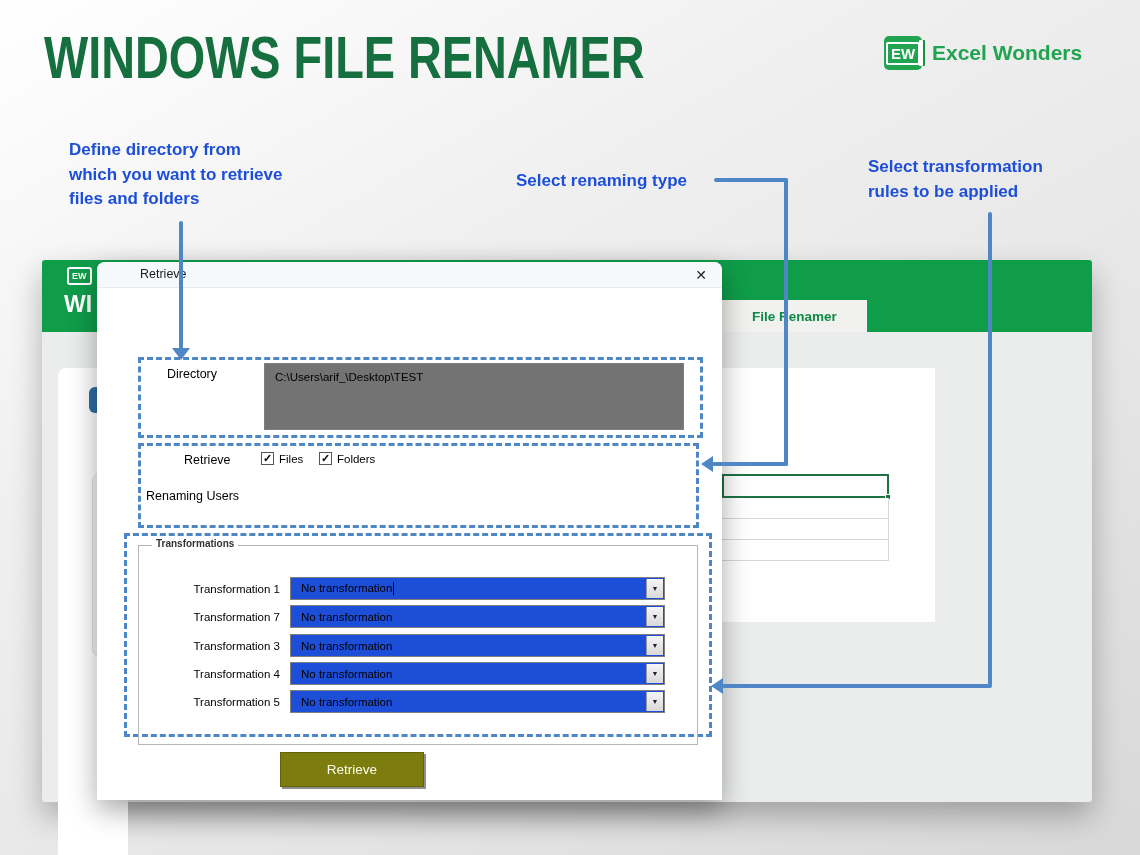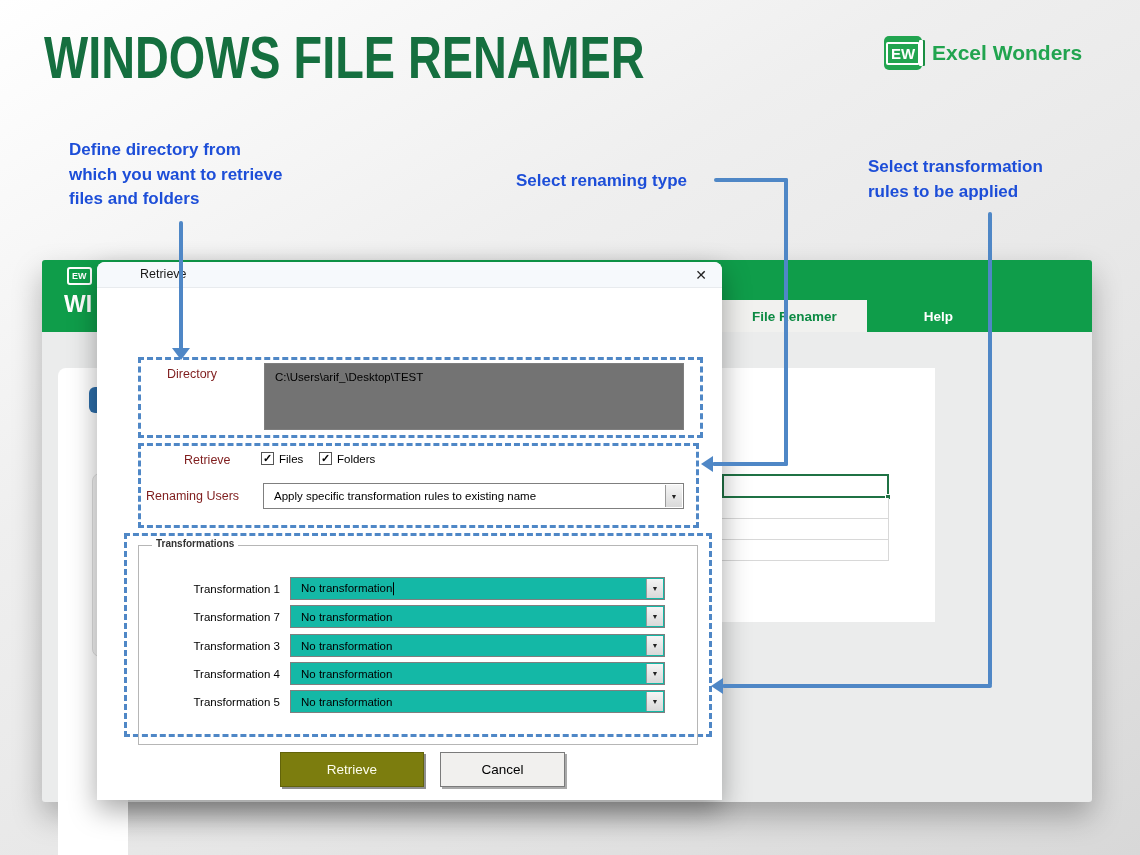--- a/index.html
+++ b/index.html
@@ -64,38 +64,38 @@
               font-size:14px; color:#222; line-height:20px; cursor:default; }
   .dlg-header{ position:absolute; left:0; top:26px; width:100%; height:52px; background:#eef0ef;
                display:flex; align-items:center; justify-content:center; }
   .dlg-heading{ font-size:18.5px; font-weight:700; color:#1f9a46; }
 
   .dashed{ position:absolute; border:3px dashed #4f87c6; }
   .dash1{ left:41px; top:95px; width:565px; height:81px; }
   .dash2{ left:41px; top:181px; width:561px; height:85px; }
   .dash3{ left:27px; top:271px; width:588px; height:204px; }
 
-  .fld-label{ position:absolute; font-size:12.5px; color:#7f1d1d;text-align:center; }
+  .fld-label{ position:absolute; font-size:12.5px; color:#000000;text-align:center; }
   .dir-box{ position:absolute; left:167px; top:101px; width:420px; height:67px; background:#737373;
             border:1px solid #7f7f7f; font-size:11.5px; padding:7px 10px; color:#000; }
   .cb-row{ position:absolute; display:flex; align-items:center; gap:5px; }
   .cb{ width:13px; height:13px; border:1px solid #555; background:#fff; font-size:11px; line-height:11px;
        font-weight:700; text-align:center; color:#000; }
   .cb-label{ font-size:11.5px; color:#000; }
   .combo{ position:absolute; background:#fff; border:1px solid #7f7f7f; font-size:11.5px; color:#000; }
   .combo .val{ position:absolute; left:10px; top:50%; transform:translateY(-50%); white-space:nowrap; }
   .combo .btn{ position:absolute; right:1px; top:1px; bottom:1px; width:17px;
                background:linear-gradient(#f5f5f5,#d9d9d9); border-left:1px solid #9a9a9a;
                display:flex; align-items:center; justify-content:center; font-size:7px; color:#222; }
   .ren-combo{ left:166px; top:221px; width:421px; height:26px; }
   .fieldset{ position:absolute; left:41px; top:283px; width:560px; height:200px; border:1px solid #b6b6b6; }
   .legend{ position:absolute; left:55px; top:276px; background:#fff; padding:0 4px; font-size:10px; color:#333;font-weight:bold; }
   .t-row{ position:absolute; left:90px; width:478px; height:31px; display:flex; align-items:center; }
   .t-label{ width:93px; text-align:right; font-size:11.5px; color:#000; margin-right:10px; }
-  .t-combo{ position:relative; flex:1; height:23px; background:#14b8a6; border:1px solid #7f7f7f; }
+  .t-combo{ position:relative; flex:1; height:23px; background:#1d4ed8; border:1px solid #7f7f7f; }
   .cursor{ display:inline-block; width:1px; height:13px; background:#000; vertical-align:middle; margin-left:1px; }
   .btn-retrieve{ position:absolute; left:183px; top:490px; width:144px; height:35px; background:#7c7d0e;
                  border:1px solid #62630a; box-shadow:2px 2px 0 #8f8f8f; color:#fdfdee; font-size:13.5px;
                  display:flex; align-items:center; justify-content:center; }
   .btn-cancel{ position:absolute; left:343px; top:490px; width:125px; height:35px; background:#f1f0ee;
                border:1px solid #7b7b7b; box-shadow:2px 2px 0 #a9a9a9; color:#000; font-size:13.5px;
                display:flex; align-items:center; justify-content:center; }
 </style>
 </head>
 <body>
@@ -123,21 +123,20 @@
 
 <div class="aline" style="left:988px; top:212px; width:4px; height:474px;"></div>
 <div class="aline" style="left:722px; top:684px; width:270px; height:4px;"></div>
 <div class="ahead left" style="left:711px; top:678px;"></div>
 
 <div class="app">
   <div class="app-header">
     <div class="app-logo">EW</div>
     <div class="app-title">WI</div>
     <div class="tab active">File Renamer</div>
-    <div class="tab inactive">Help</div>
   </div>
   <div class="left-pane"></div>
   <div class="left-blue-btn"></div>
   <div class="left-gray-panel"></div>
   <div class="sheet">
     <div class="sel-cell">
       <div class="sel-handle"></div>
     </div>
     <div class="grid-row" style="top:130px;"></div>
     <div class="grid-row" style="top:151px;"></div>
@@ -162,24 +161,20 @@
   <div class="cb-row" style="left:164px; top:190px;">
     <div class="cb">✓</div>
     <div class="cb-label">Files</div>
   </div>
   <div class="cb-row" style="left:222px; top:190px;">
     <div class="cb">✓</div>
     <div class="cb-label">Folders</div>
   </div>
 
   <div class="fld-label" style="left:49px; top:227px;">Renaming Users</div>
-  <div class="combo ren-combo">
-    <span class="val">Apply specific transformation rules to existing name</span>
-    <span class="btn">▼</span>
-  </div>
 
   <div class="fieldset"></div>
   <div class="legend">Transformations</div>
 
   <div class="t-row" style="top:311px;">
     <div class="t-label">Transformation 1</div>
     <div class="t-combo combo">
       <span class="val"><span>No transformation</span><span class="cursor"></span></span>
       <span class="btn">▼</span>
     </div>
@@ -207,14 +202,13 @@
   </div>
   <div class="t-row" style="top:424px;">
     <div class="t-label">Transformation 5</div>
     <div class="t-combo combo">
       <span class="val">No transformation</span>
       <span class="btn">▼</span>
     </div>
   </div>
 
   <div class="btn-retrieve">Retrieve</div>
-  <div class="btn-cancel">Cancel</div>
 </div>
 
 </body></html>

